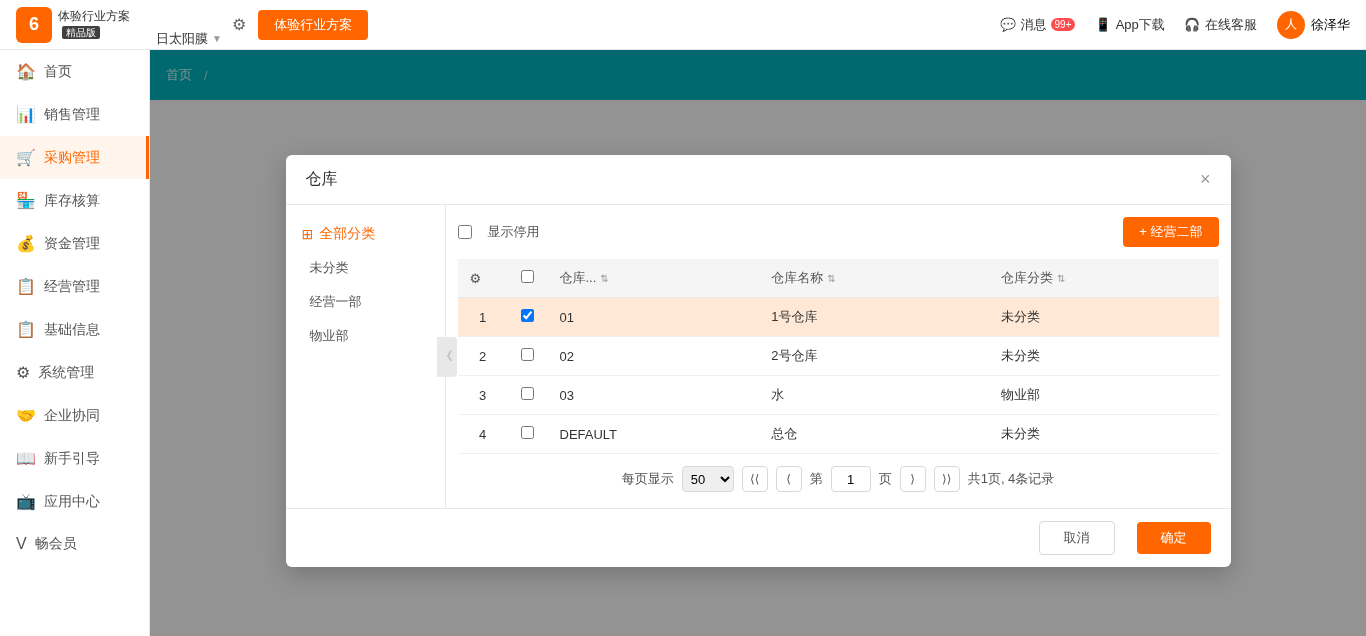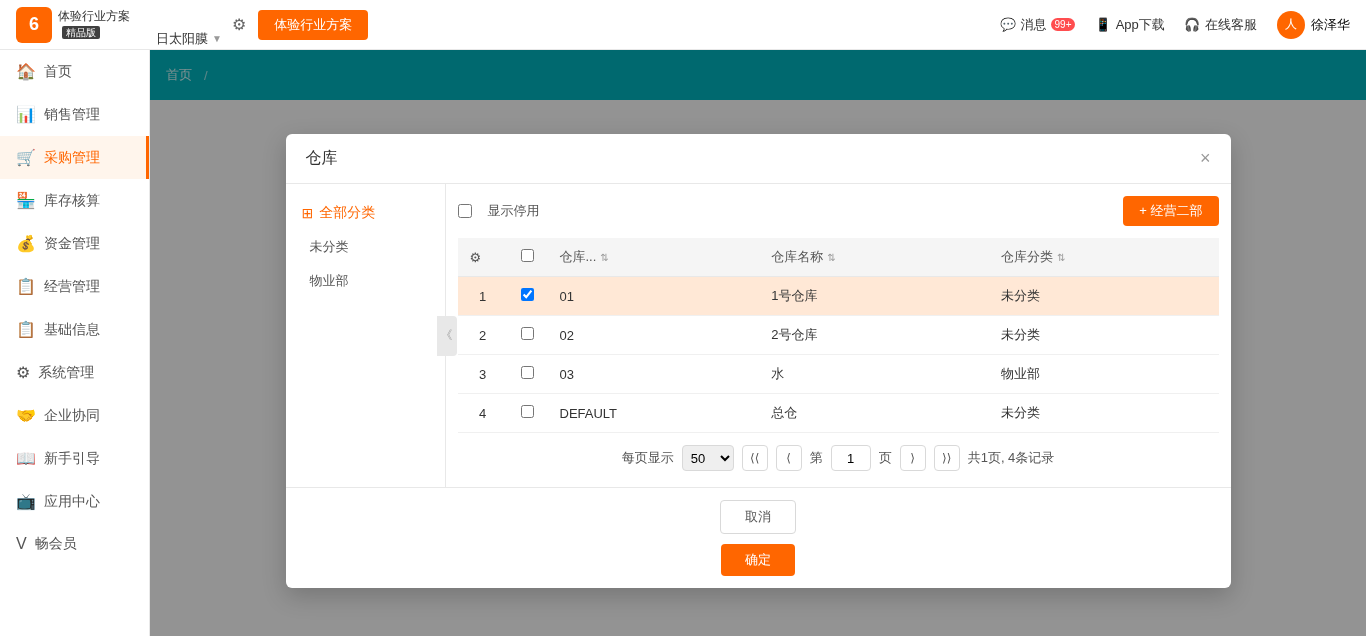--- a/index.html
+++ b/index.html
@@ -184,21 +184,21 @@
     }
     .page-size-select {
       height: 26px; border: 1px solid #d9d9d9; border-radius: 4px;
       font-size: 13px; padding: 0 4px; outline: none;
     }
 
     
     .modal-footer {
       border-top: 1px solid #e8e8e8;
       padding: 12px 20px;
-      display: flex; align-items: center; justify-content: flex-end; gap: 10px; flex-direction: column;
+      display: flex; align-items: center; justify-content: flex-end; gap: 22px;
     }
     .cancel-btn {
       padding: 7px 24px; border: 1px solid #d9d9d9; border-radius: 4px;
       background: #fff; cursor: pointer; font-size: 13px; color: #555;
     }
     .confirm-btn {
       padding: 7px 24px; border: none; border-radius: 4px;
       background: #ff6600; color: #fff; cursor: pointer; font-size: 13px;
     }
   </style>
@@ -311,20 +311,21 @@
         </div>
 
         <div class="modal-body">
 
           <div class="category-panel">
             <div class="category-header">
               <span class="category-grid-icon">⊞</span>
               <span>全部分类</span>
             </div>
             <div class="category-item">未分类</div>
+            <div class="category-item">经营一部</div>
             <div class="category-item">物业部</div>
             <div class="collapse-btn">《</div>
           </div>
 
           <div class="content-panel">
 
             <div class="search-bar">
               <label class="show-disabled">
                 <input class="checkbox-input" type="checkbox" style="">
                 <span>显示停用</span>

